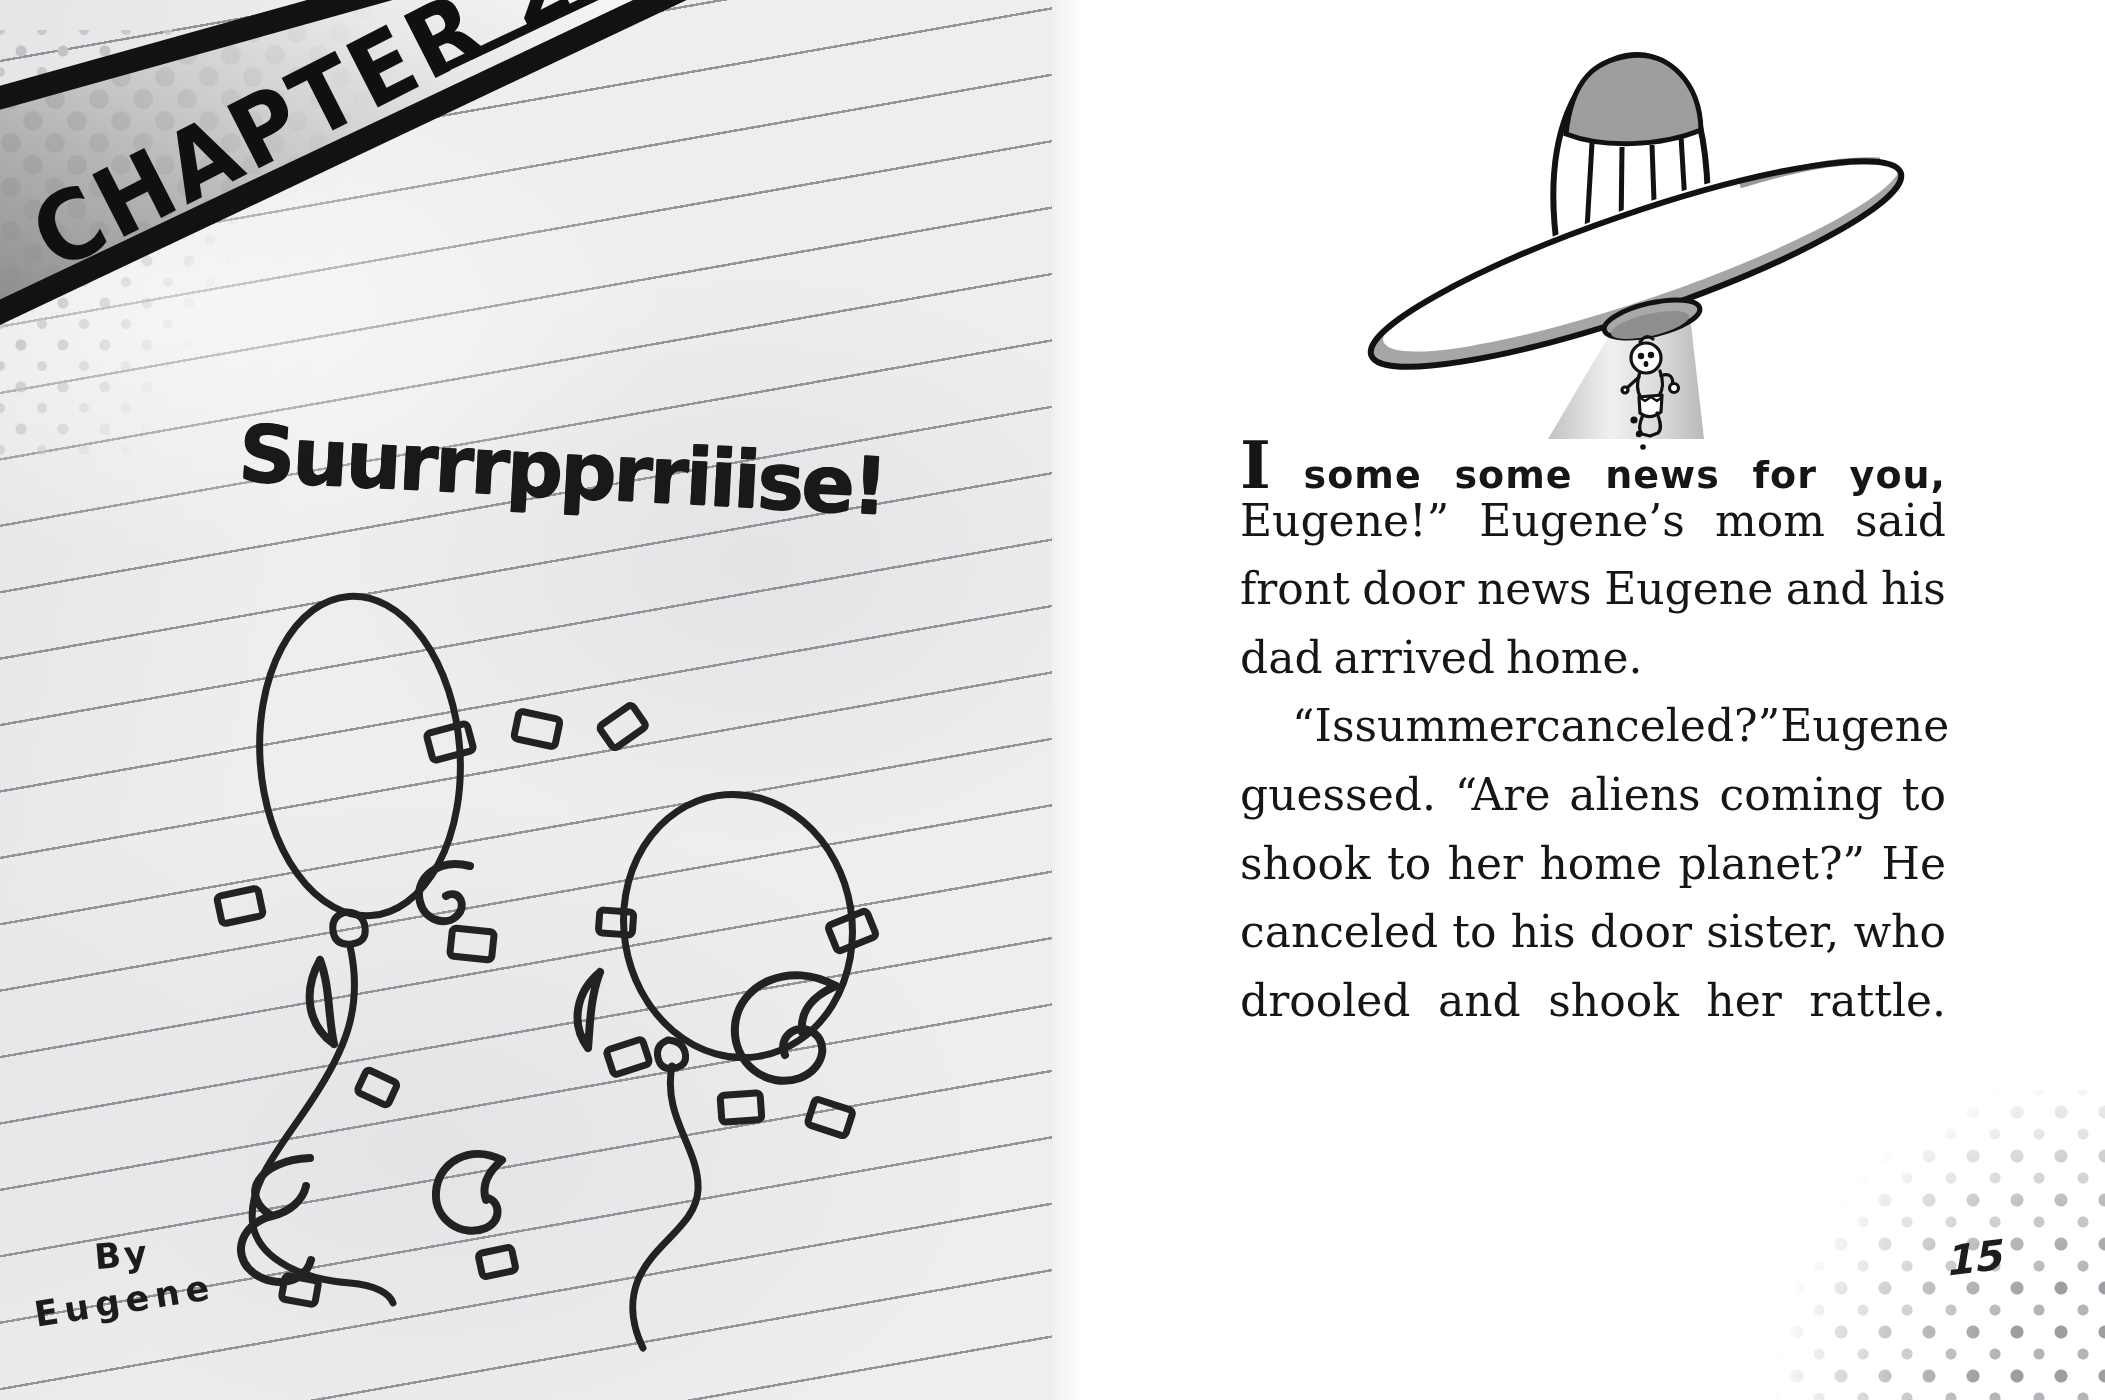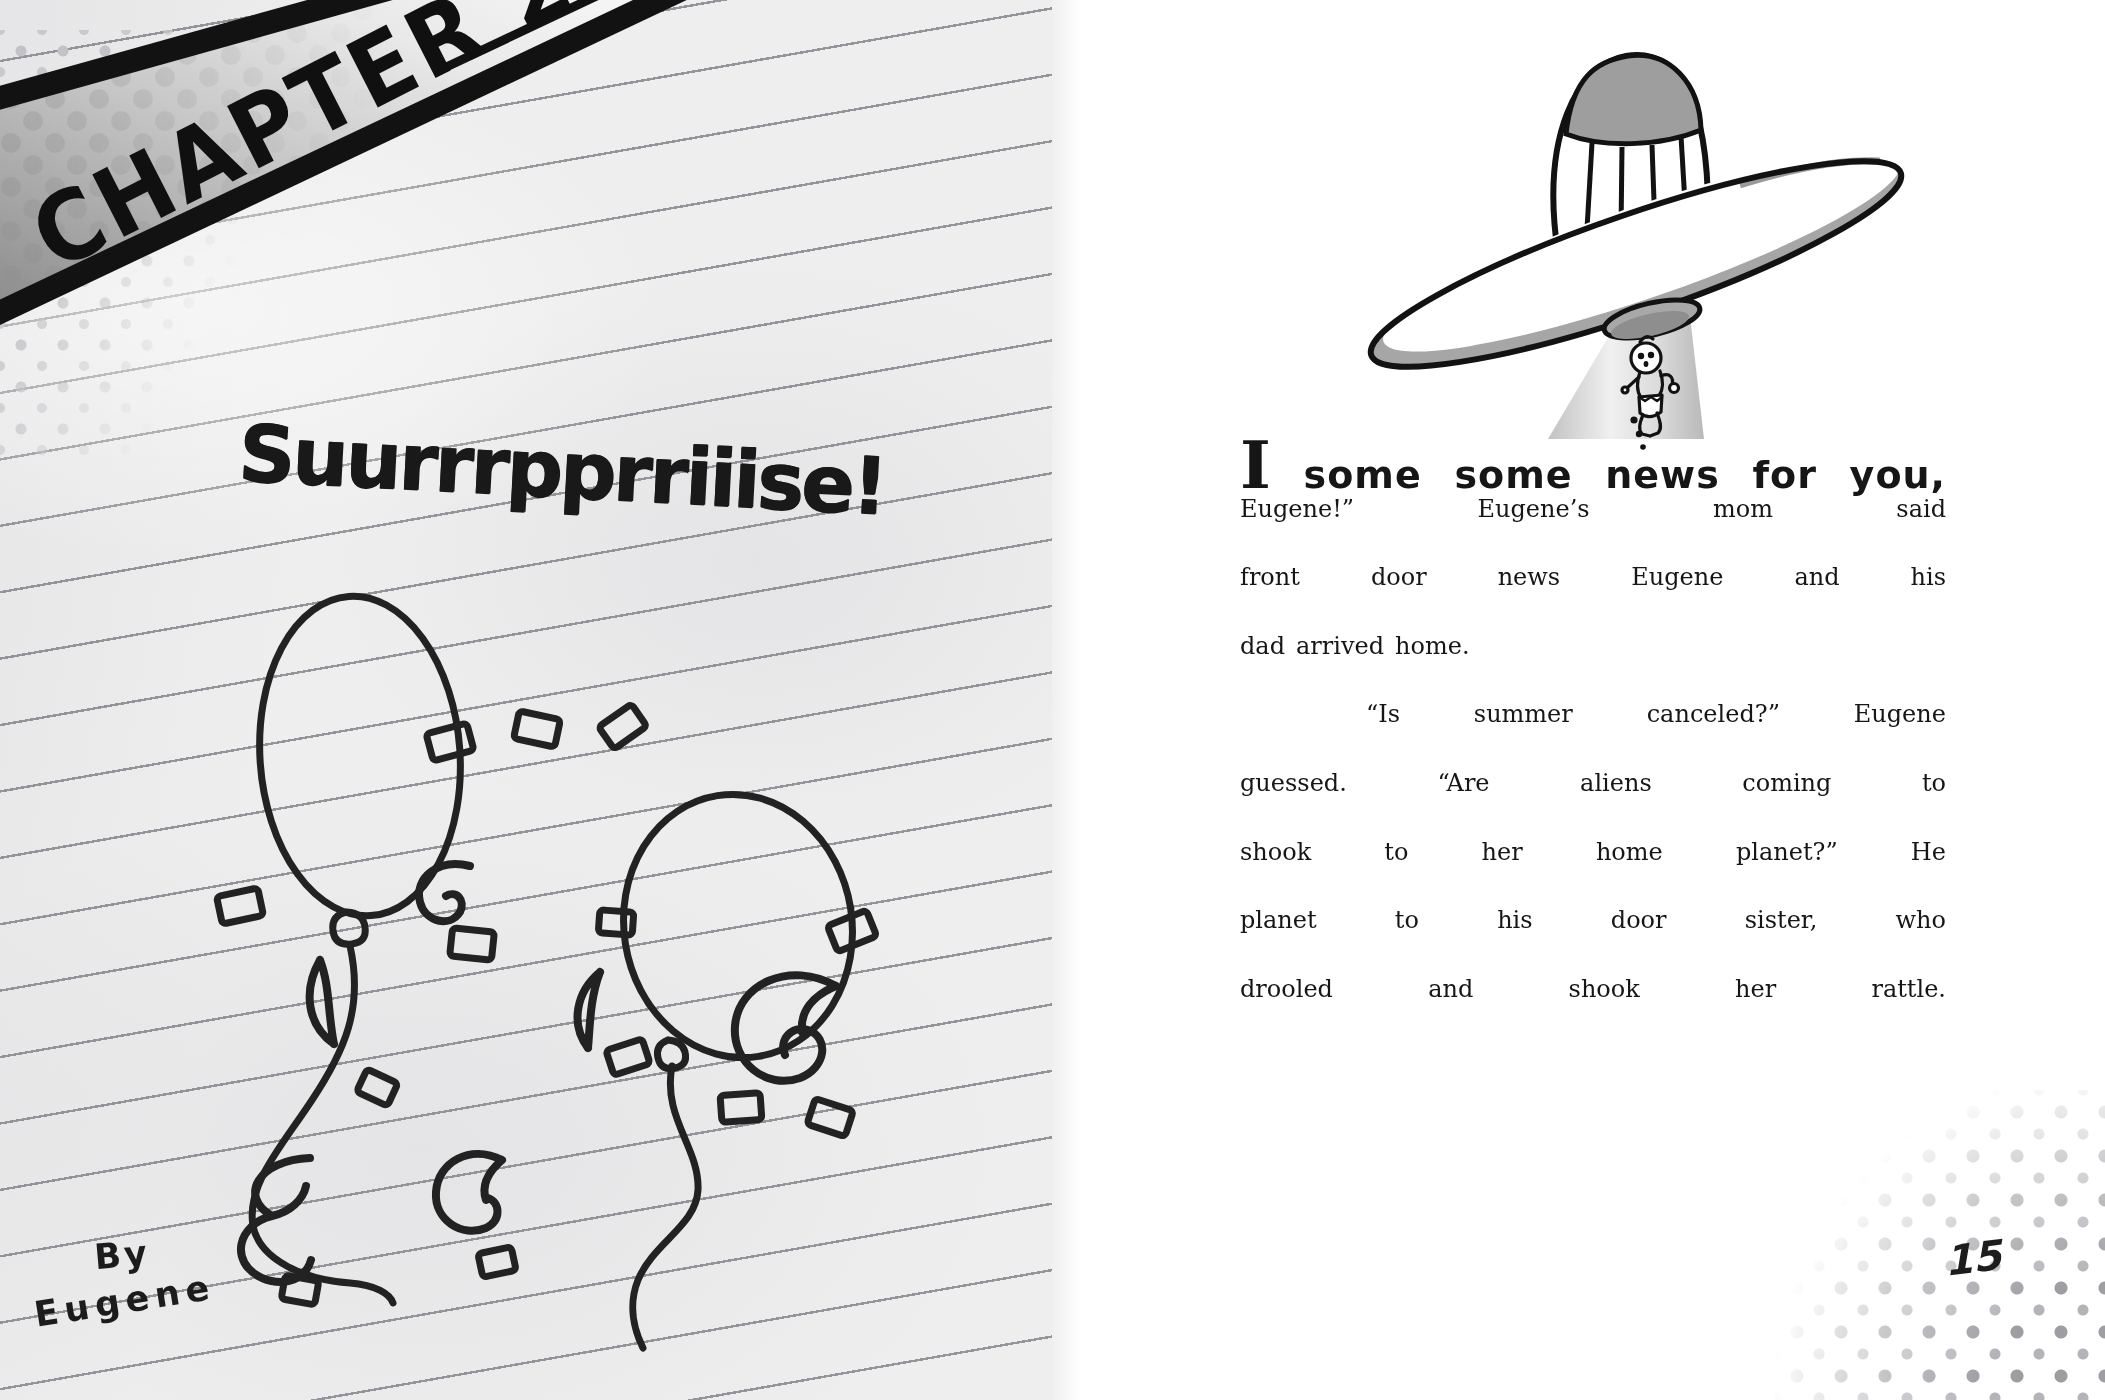--- a/index.html
+++ b/index.html
@@ -44,21 +44,21 @@
   .halftone-br{position:absolute;right:-10px;bottom:-10px;width:340px;height:320px;
      background-image:radial-gradient(circle, #9d9da2 6px, rgba(0,0,0,0) 7px),
                       radial-gradient(circle, #b3b3b8 5px, rgba(0,0,0,0) 6px);
      background-size:44px 44px,44px 44px;background-position:0 0,22px 22px;
      -webkit-mask-image:radial-gradient(circle at 100% 100%, #000 28%, rgba(0,0,0,.55) 52%, rgba(0,0,0,0) 74%);
      mask-image:radial-gradient(circle at 100% 100%, #000 28%, rgba(0,0,0,.55) 52%, rgba(0,0,0,0) 74%);}
   .ufo-svg{position:absolute;left:1290px;top:24px;}
   
   .para{position:absolute;left:1240px;top:426px;width:706px;color:#161616;}
   .tline{display:flex;justify-content:space-between;align-items:baseline;
-         height:68.6px;font-size:24px;font-family:"DejaVu Serif",serif;
+         height:68.6px;font-size:44px;font-family:"DejaVu Serif",serif;
          white-space:nowrap;}
   .tline.left{display:block;}
   .tline.left span{margin-right:11px;}
   .tline .indent{display:inline-block;width:52px;flex:0 0 52px;}
   .tline.first{font-family:"DejaVu Sans",sans-serif;font-weight:700;
                font-size:38px;letter-spacing:1px;}
   .dropcap{font-family:"DejaVu Serif",serif;font-weight:700;font-size:66px;
            letter-spacing:0;}
   .pagenum{position:absolute;left:1948px;top:1234px;
      font-family:"DejaVu Sans",sans-serif;font-weight:800;font-style:italic;
@@ -246,21 +246,21 @@
       </div>
       <div class="tline justify">
         <span>shook</span>
         <span>to</span>
         <span>her</span>
         <span>home</span>
         <span>planet?”</span>
         <span>He</span>
       </div>
       <div class="tline justify">
-        <span>planet</span>
+        <span>canceled</span>
         <span>to</span>
         <span>his</span>
         <span>door</span>
         <span>sister,</span>
         <span>who</span>
       </div>
       <div class="tline justify">
         <span>drooled</span>
         <span>and</span>
         <span>shook</span>

